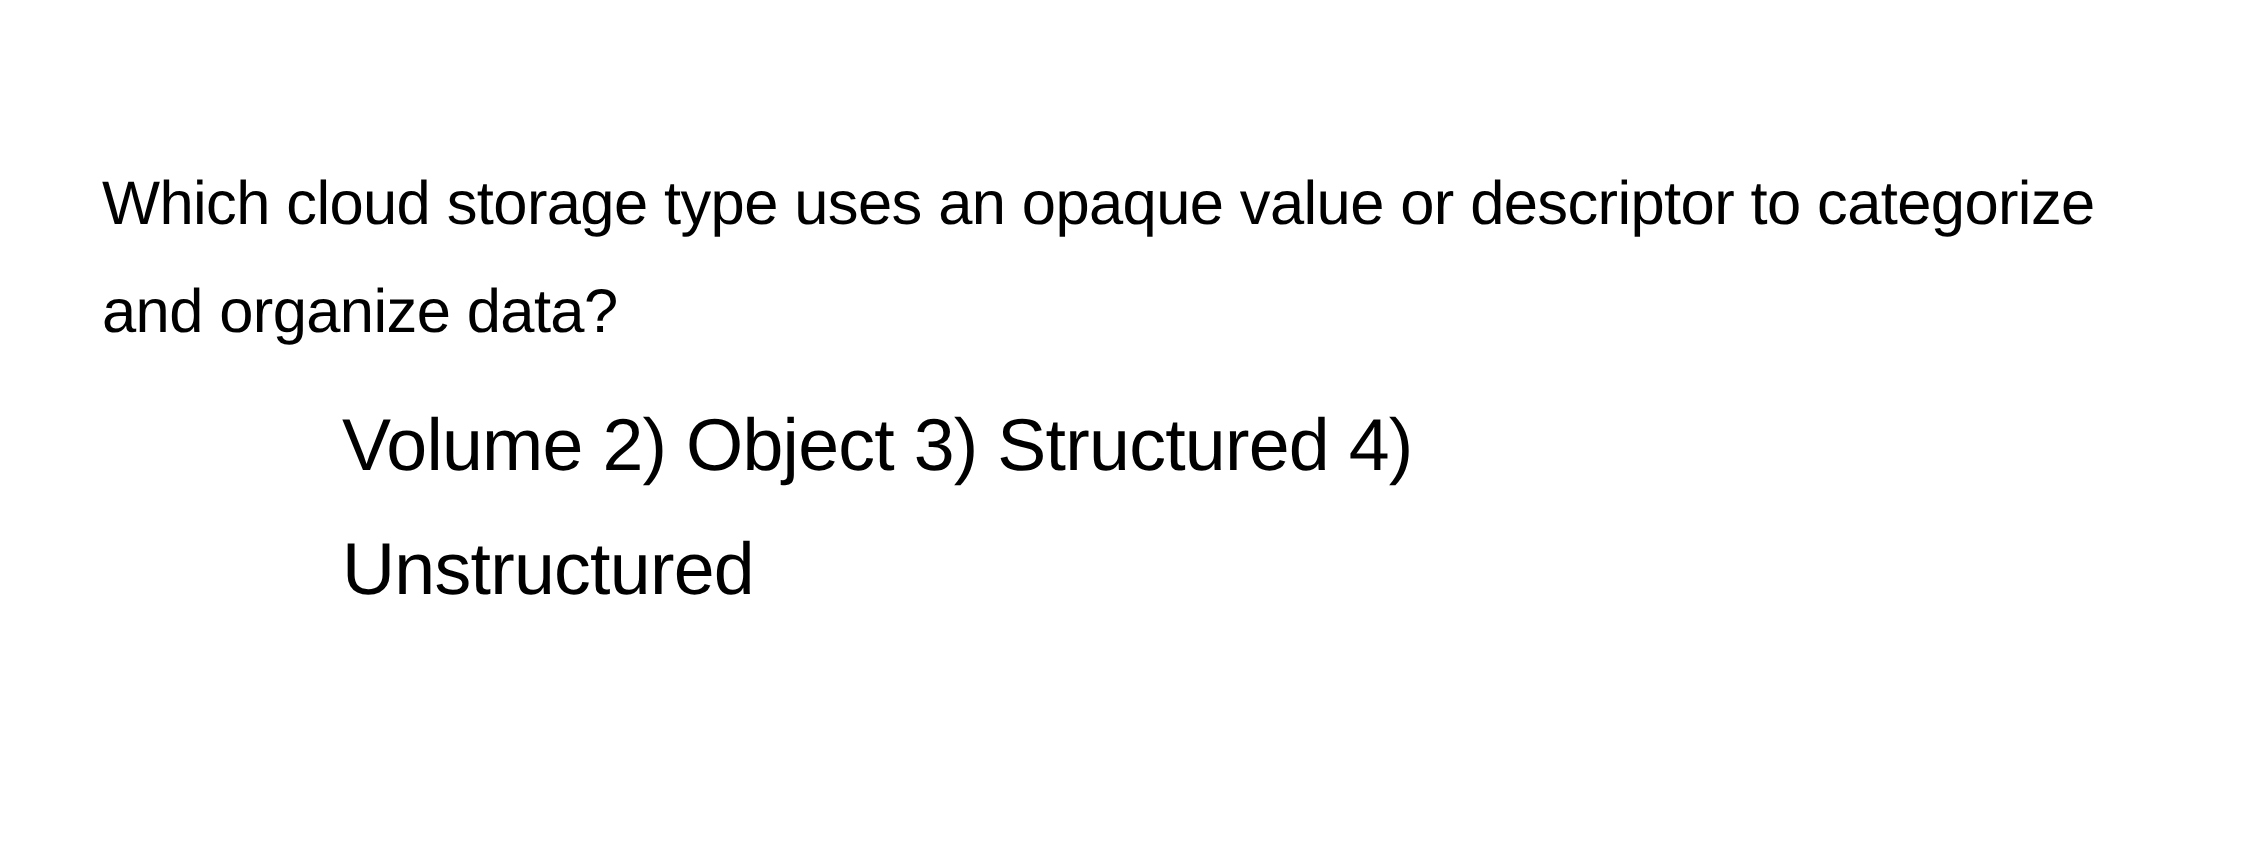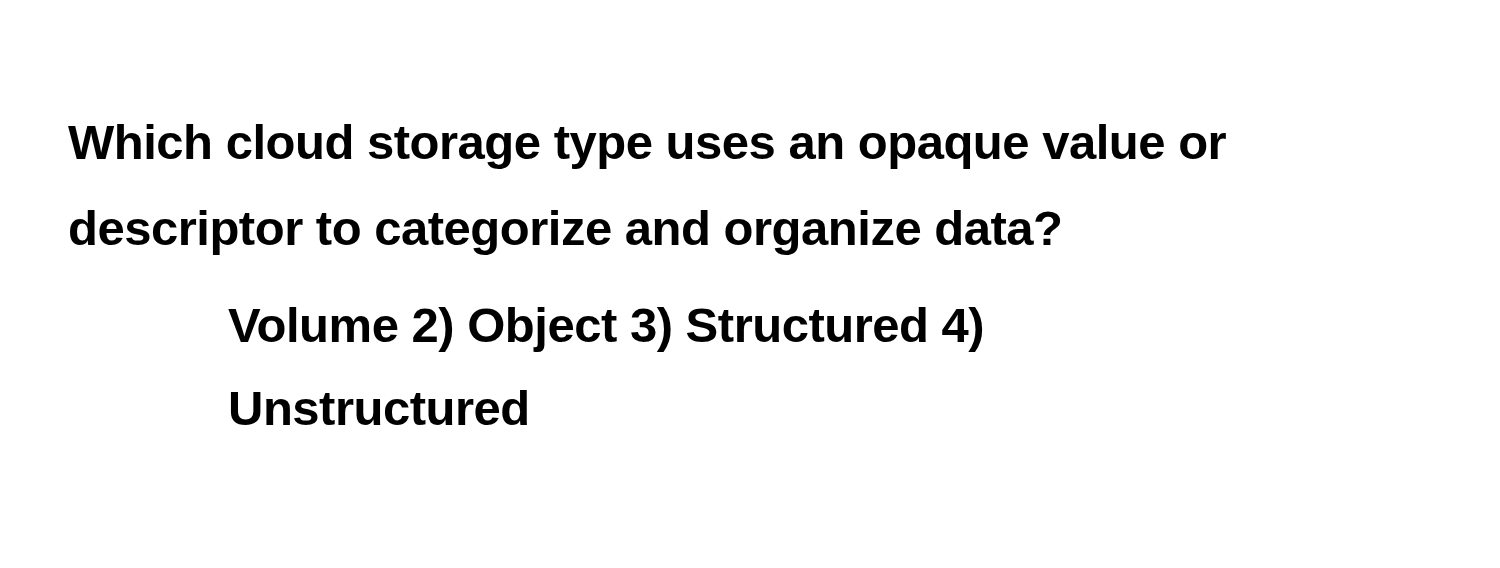--- a/index.html
+++ b/index.html
@@ -11,29 +11,29 @@
       width: 1500px;
       height: 568px;
       background: #ffffff;
       font-family: -apple-system, BlinkMacSystemFont, "Segoe UI", Helvetica, Arial, sans-serif;
       color: #000000;
       padding-top: 100px;
       padding-left: 68px;
       padding-right: 68px;
     }
     .question-text {
-      font-size: 49px;
+      font-size: 41px;
       line-height: 1.75;
-      font-weight: 700;
+      font-weight: 400;
       letter-spacing: -0.01em;
     }
     .options-block {
       font-size: 49px;
       line-height: 1.7;
-      font-weight: 700;
+      font-weight: 400;
       letter-spacing: -0.01em;
       padding-left: 160px;
       padding-right: 280px;
       margin-top: 12px;
     }
   </style>
 </head>
 <body>
 
 <div class="question-text">Which cloud storage type uses an opaque value or descriptor to categorize and organize data?</div>

